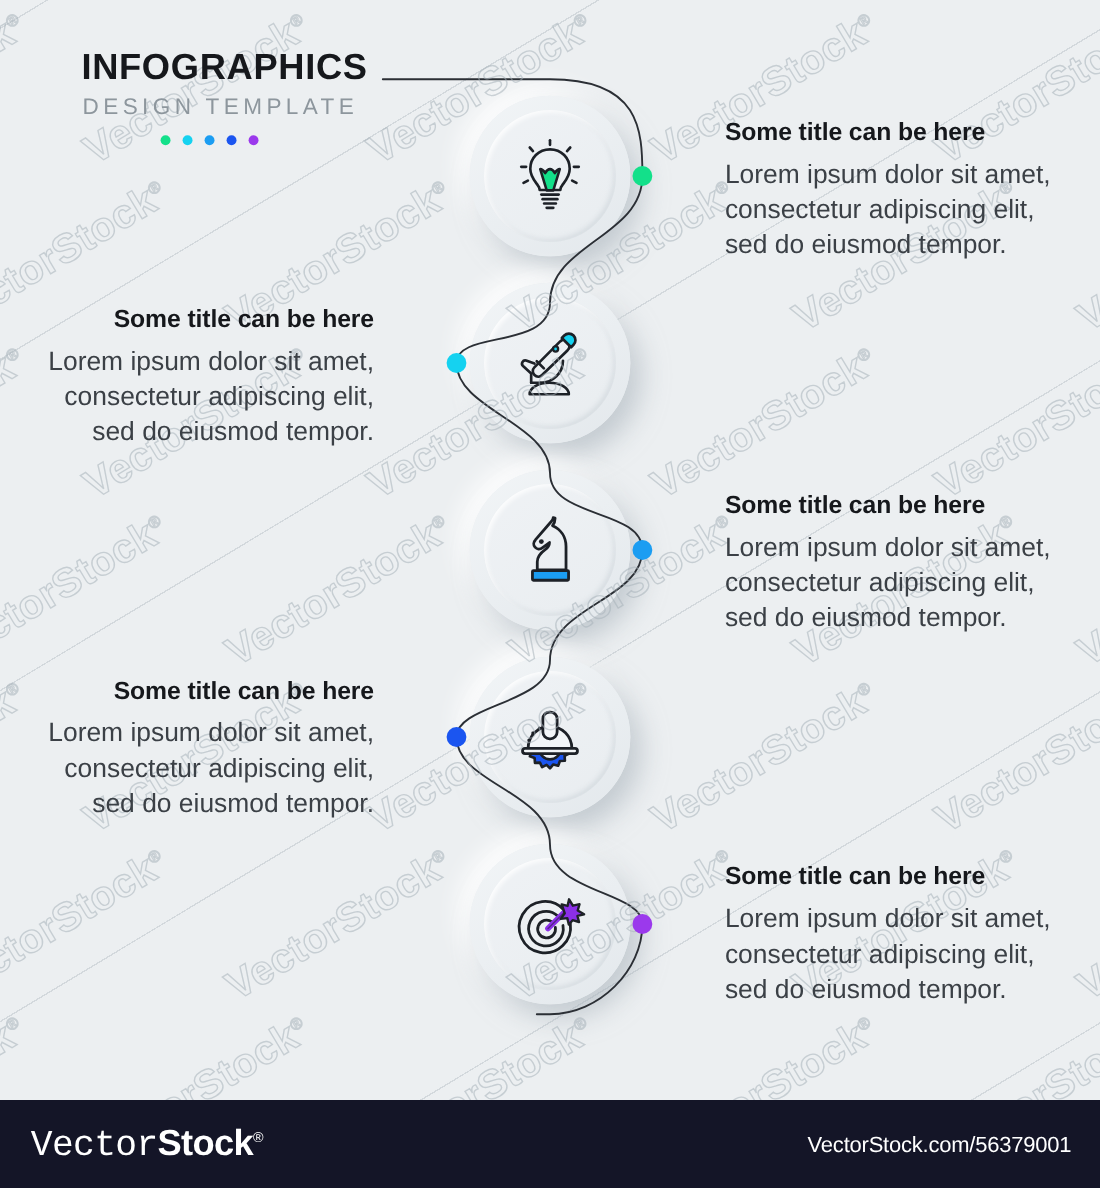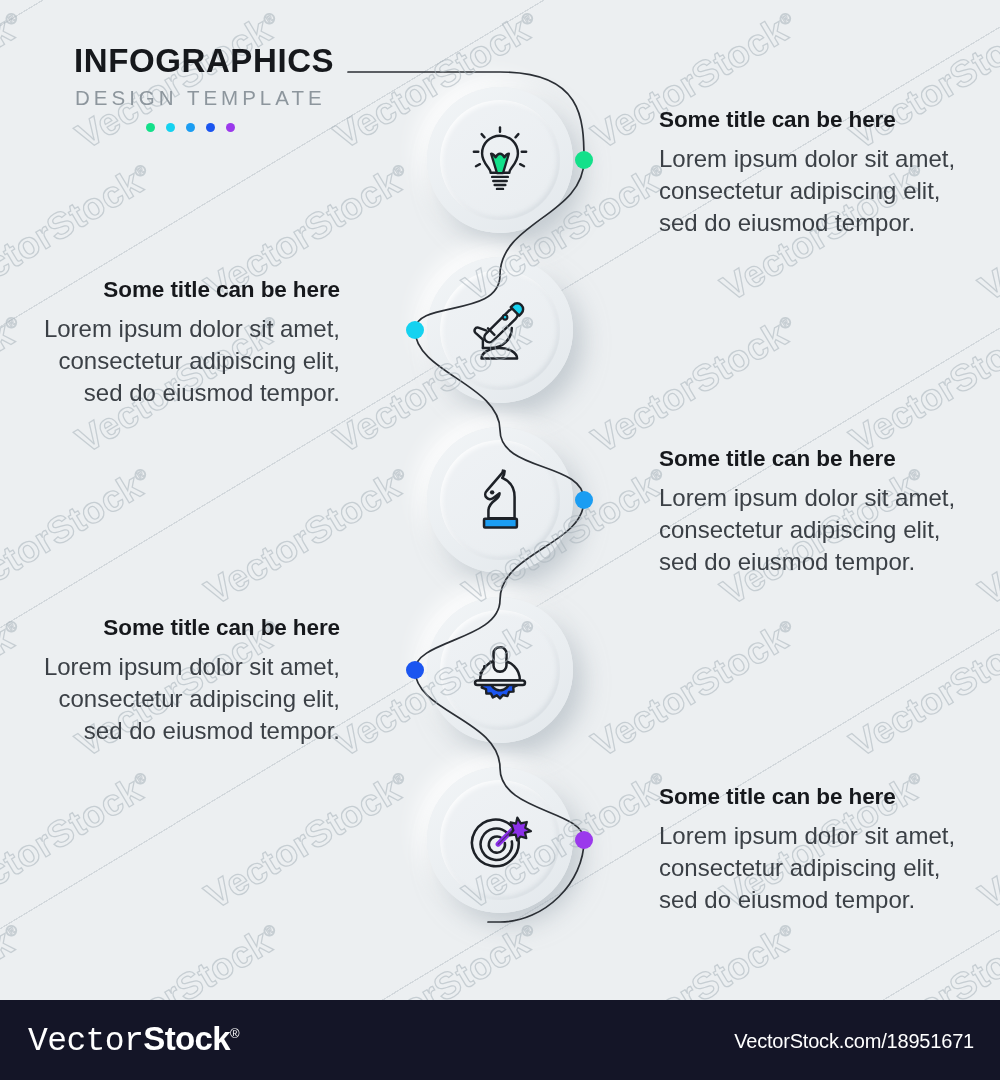--- a/index.html
+++ b/index.html
@@ -386,16 +386,16 @@
 
   <div class="block right" style="left:659px; top:785px;">
     <p class="b-title">Some title can be here</p>
     <p class="b-desc">Lorem ipsum dolor sit amet, consectetur adipiscing elit, sed do eiusmod tempor.</p>
   </div>
 
   <div id="footer">
     <div id="vs-logo">
       <span class="lite">Vector</span><span class="bold">Stock</span><sup>®</sup>
     </div>
-    <div id="vs-url">VectorStock.com/18951671</div>
+    <div id="vs-url">VectorStock.com/56379001</div>
   </div>
 
 </div>
 
 </body></html>

